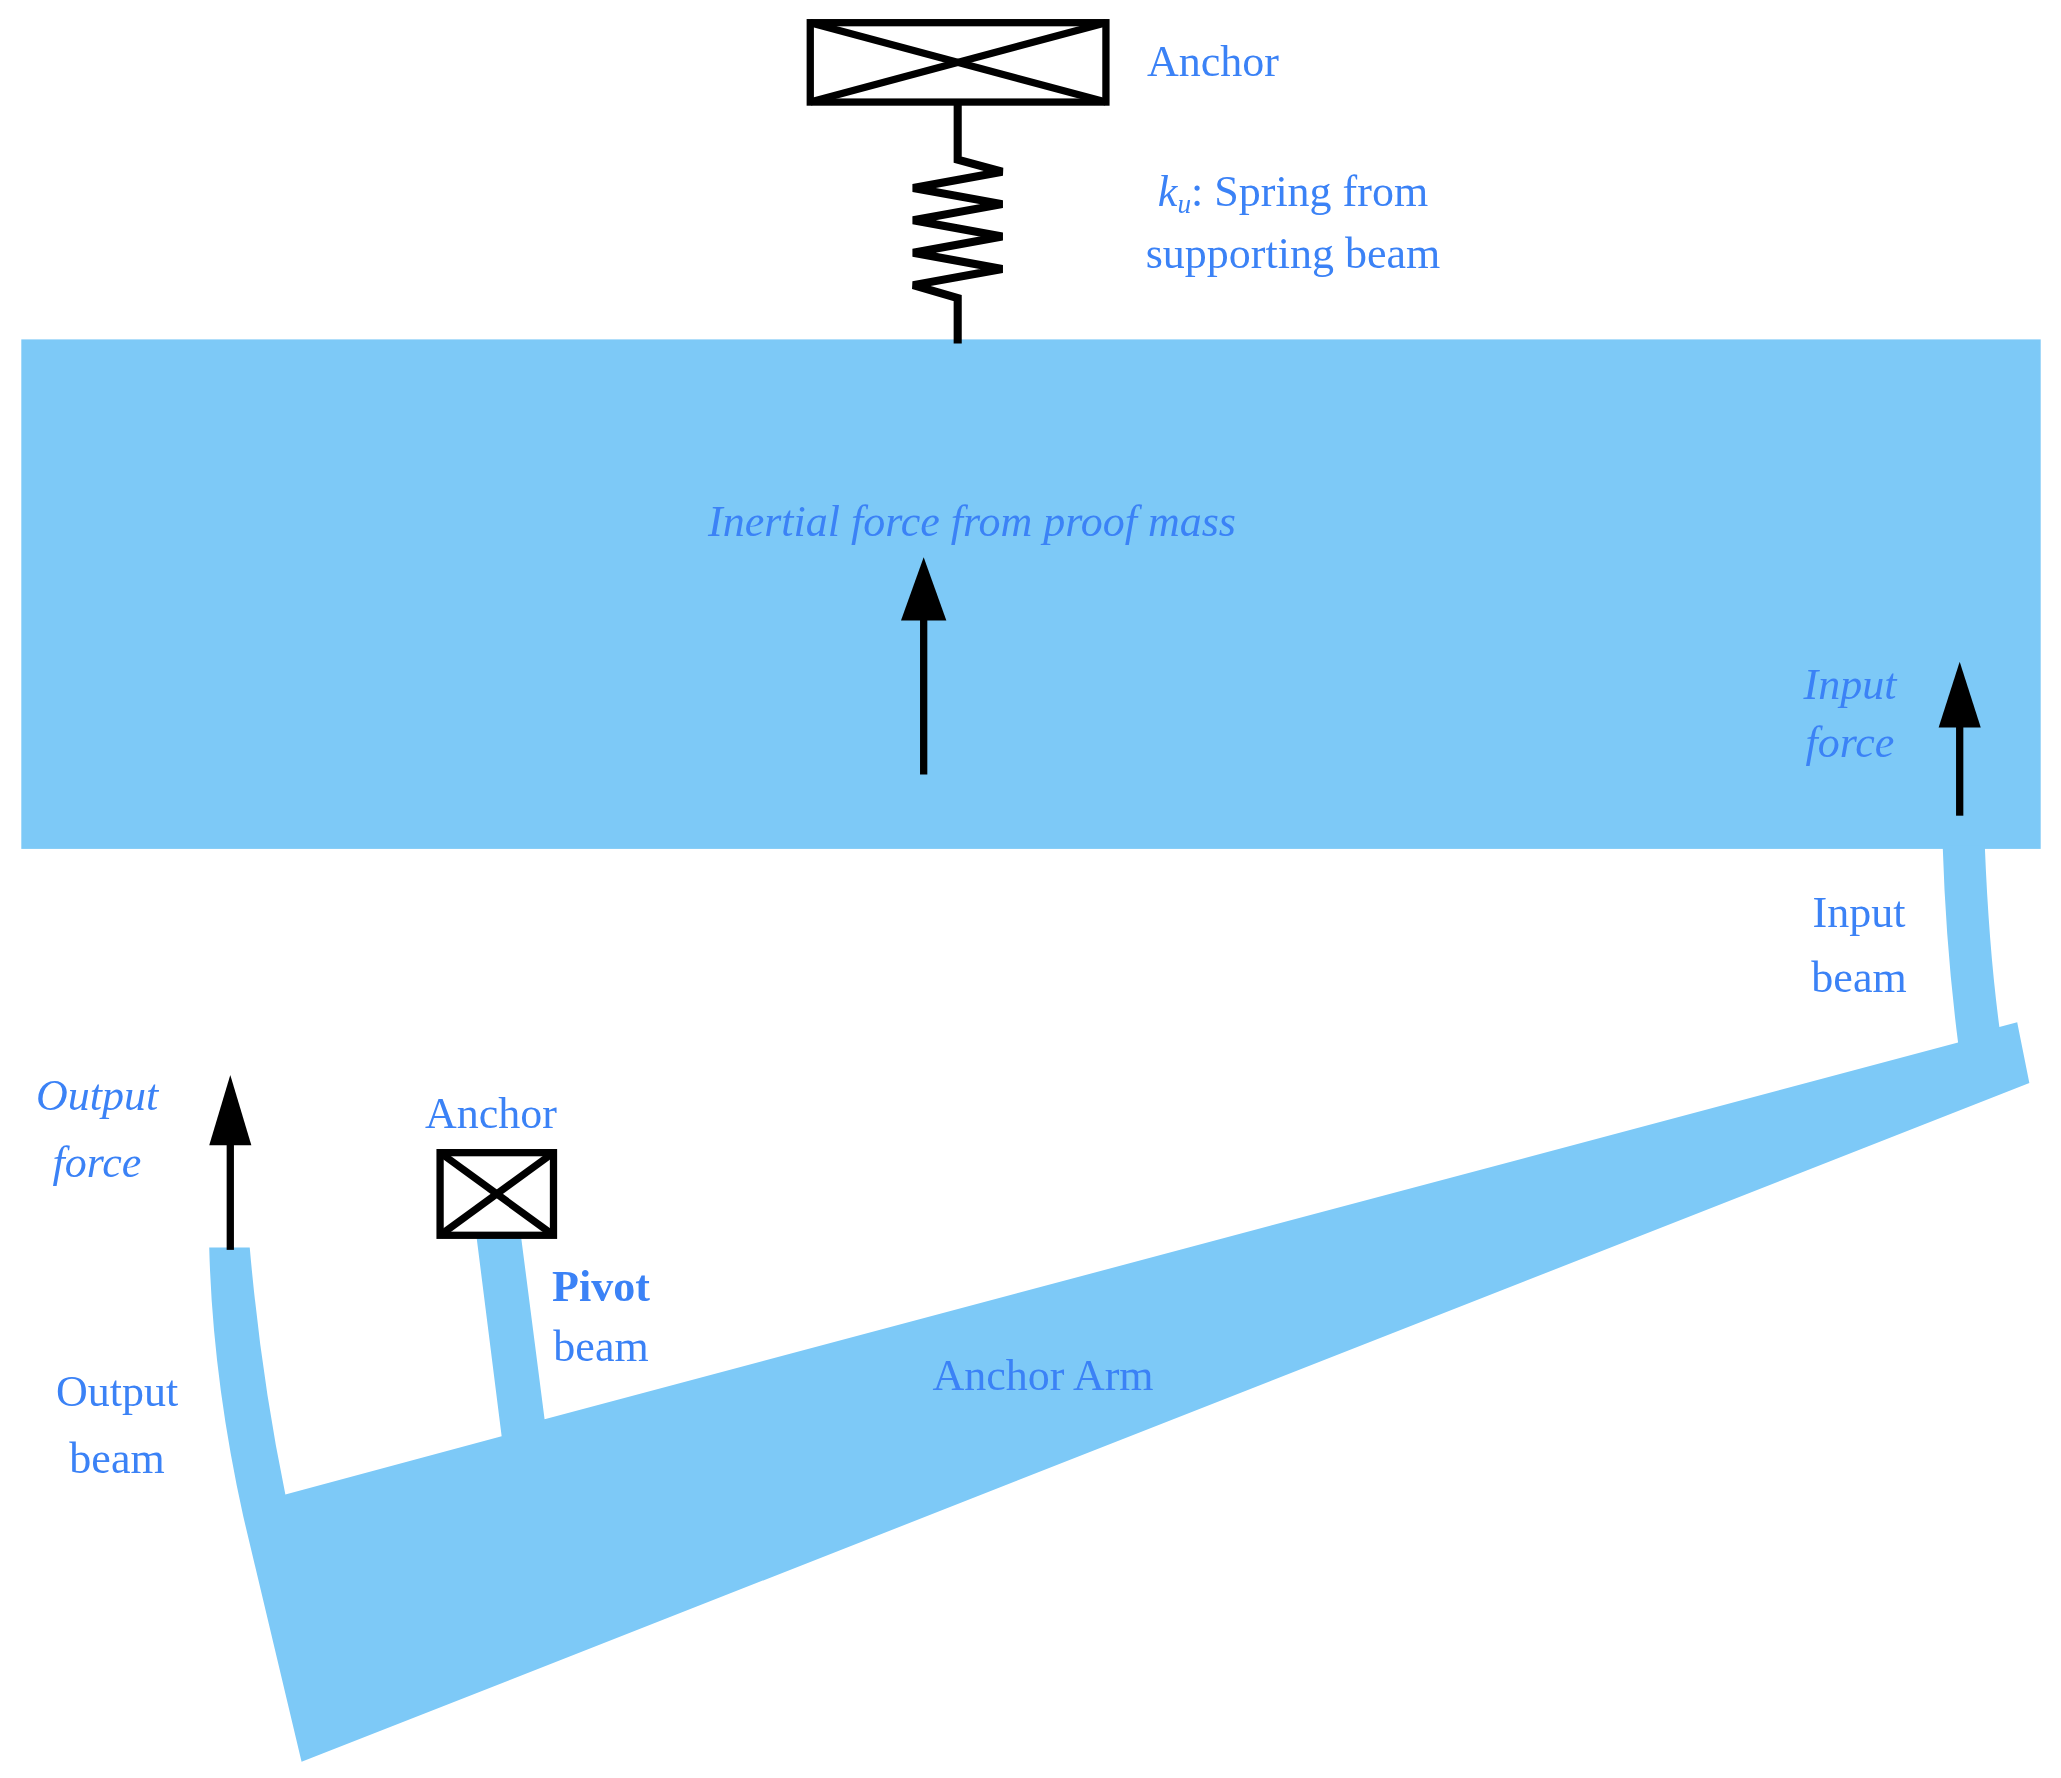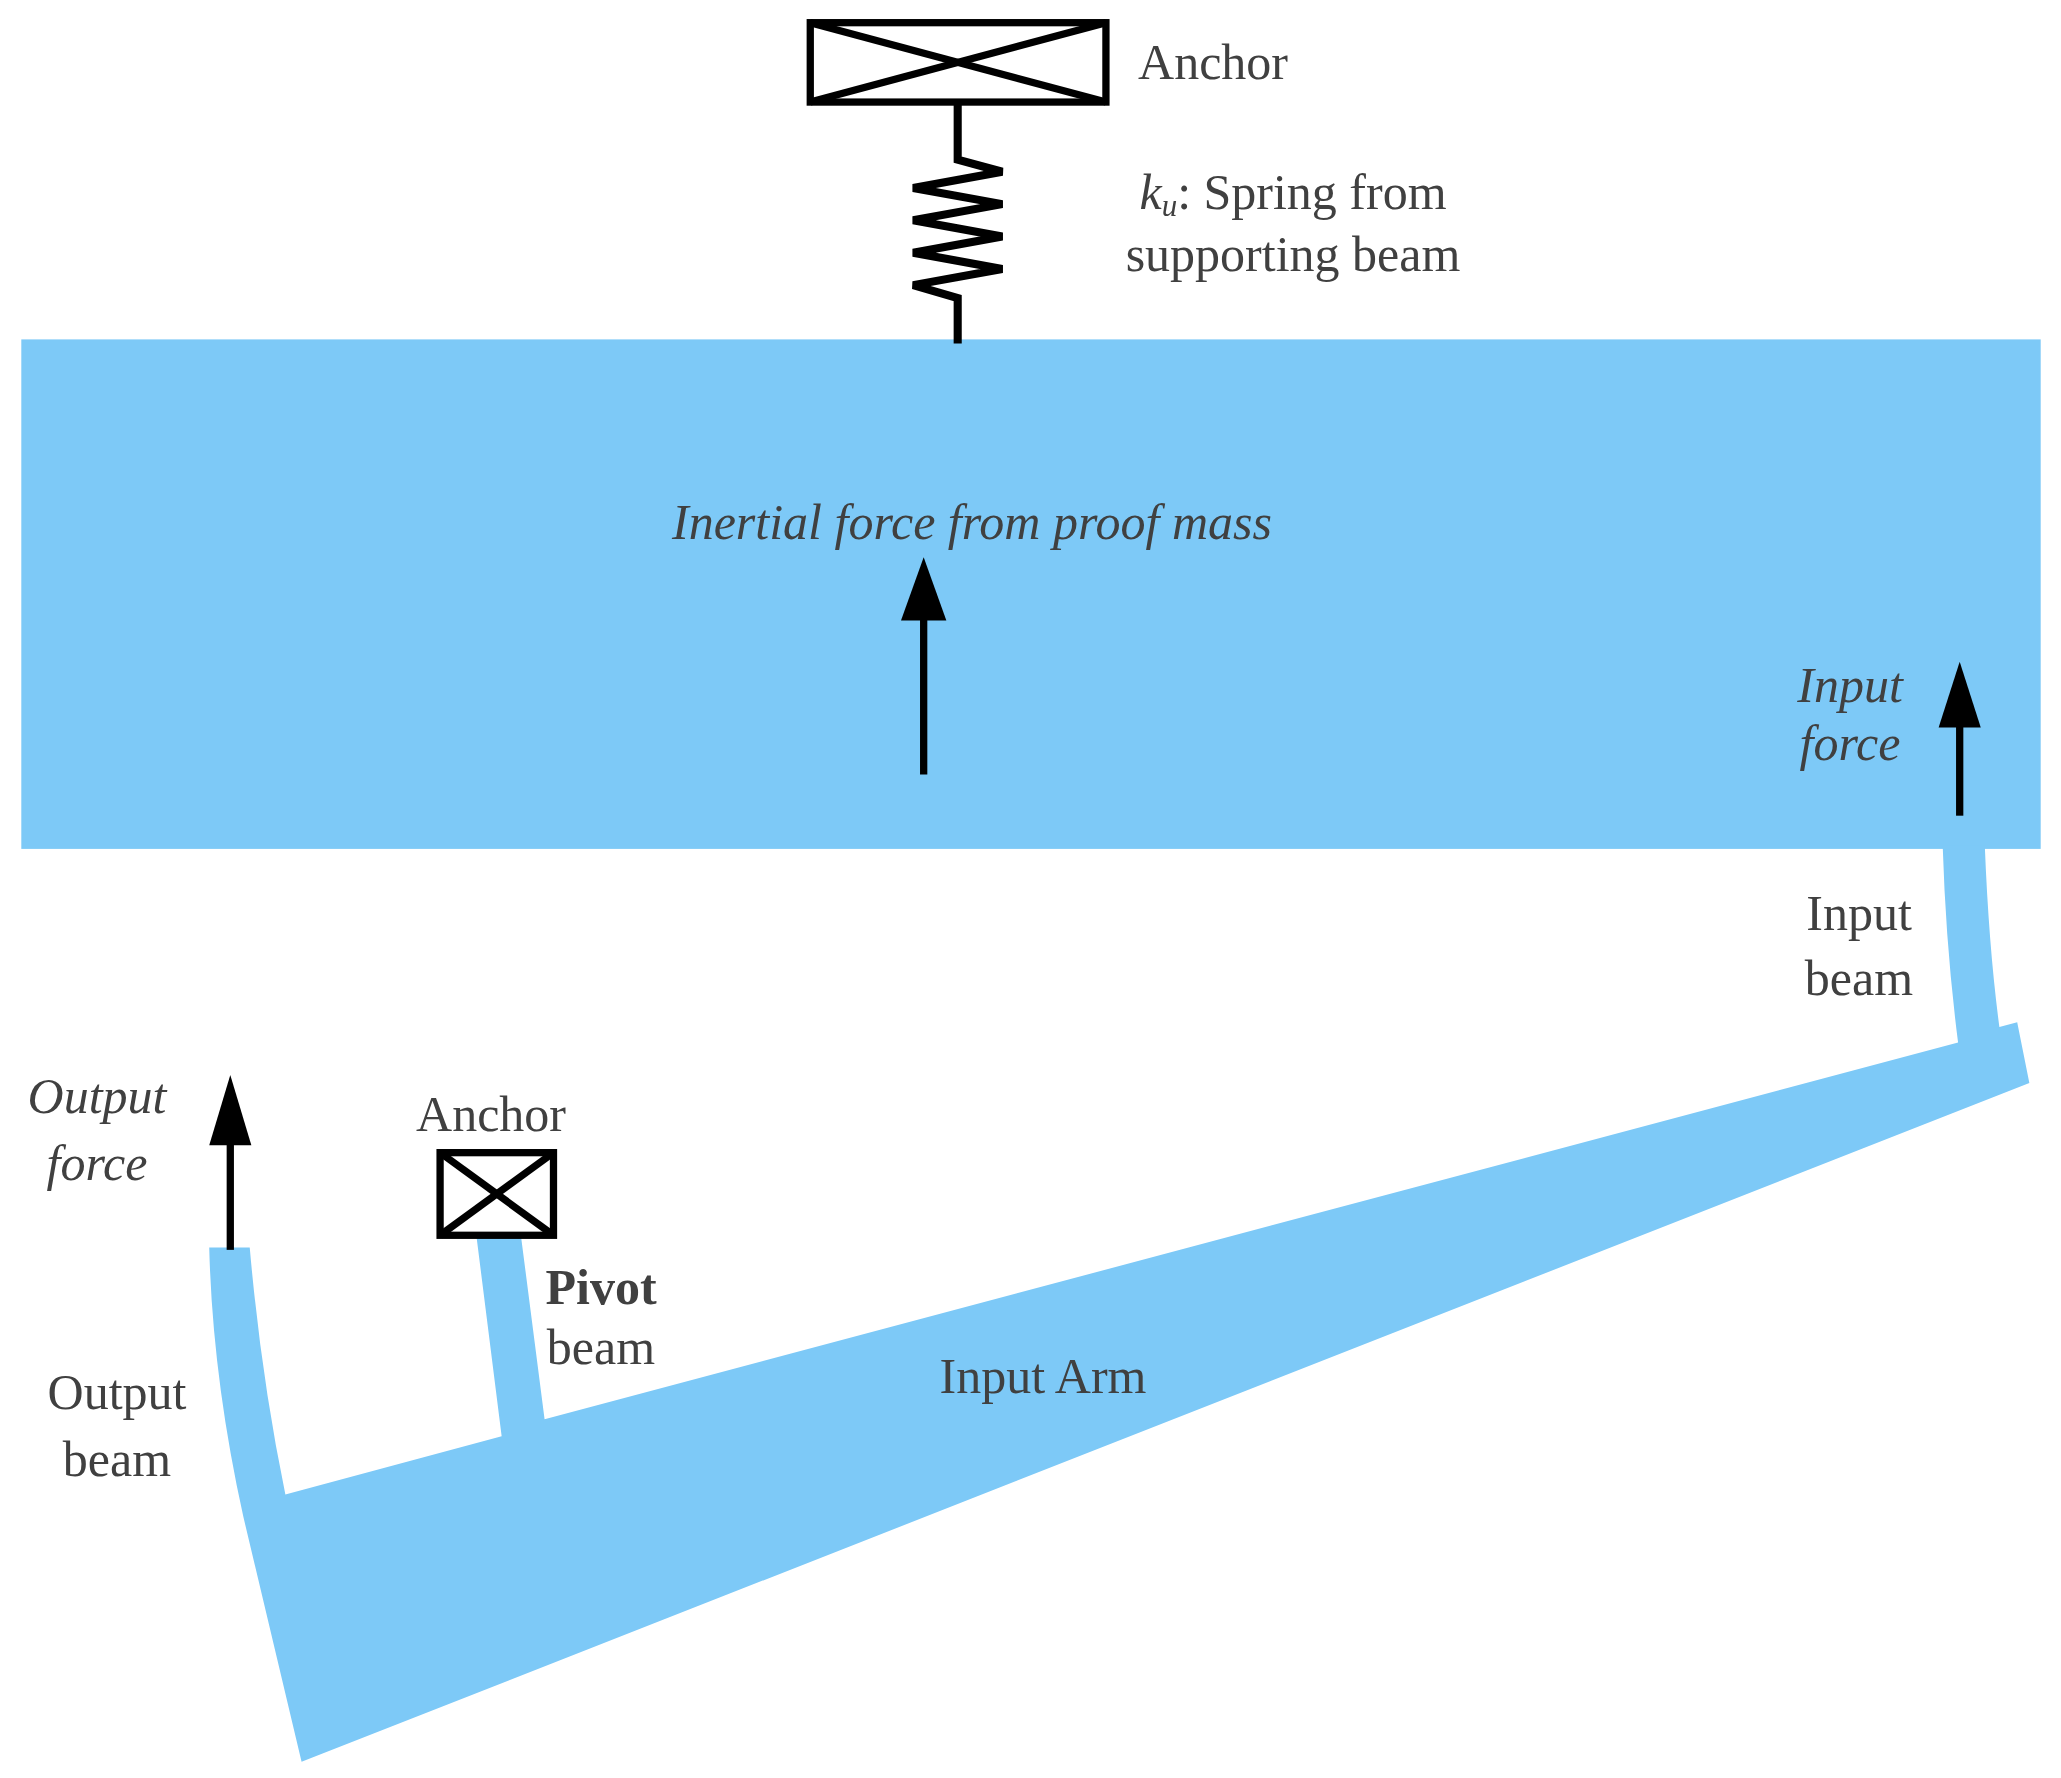--- a/index.html
+++ b/index.html
@@ -17,22 +17,22 @@
   }
   #shapes {
     position: absolute;
     left: 0;
     top: 0;
   }
   .lbl {
     position: absolute;
     transform: translate(-50%, -50%);
     white-space: nowrap;
-    color: #404040;
-    font-size: 50px;
+    color: #3b82f6;
+    font-size: 44px;
     line-height: 1;
     text-align: right;
   }
   .lbl.it {
     font-style: italic;
   }
   .lbl sub {
     font-size: 0.62em;
     vertical-align: -0.25em;
   }
@@ -111,16 +111,16 @@
   <div class="lbl it" style="left:97px; top:1163px;">force</div>
 
   <div class="lbl" style="left:117px; top:1392px;">Output</div>
   <div class="lbl" style="left:117px; top:1459px;">beam</div>
 
   <div class="lbl" style="left:491px; top:1114px;">Anchor</div>
 
   <div class="lbl" style="left:601px; top:1287px;font-weight:bold;">Pivot</div>
   <div class="lbl" style="left:601px; top:1347px;">beam</div>
 
-  <div class="lbl" style="left:1043px; top:1376px;">Input Arm</div>
+  <div class="lbl" style="left:1043px; top:1376px;">Anchor Arm</div>
 
 </div>
 
 
 </body></html>

